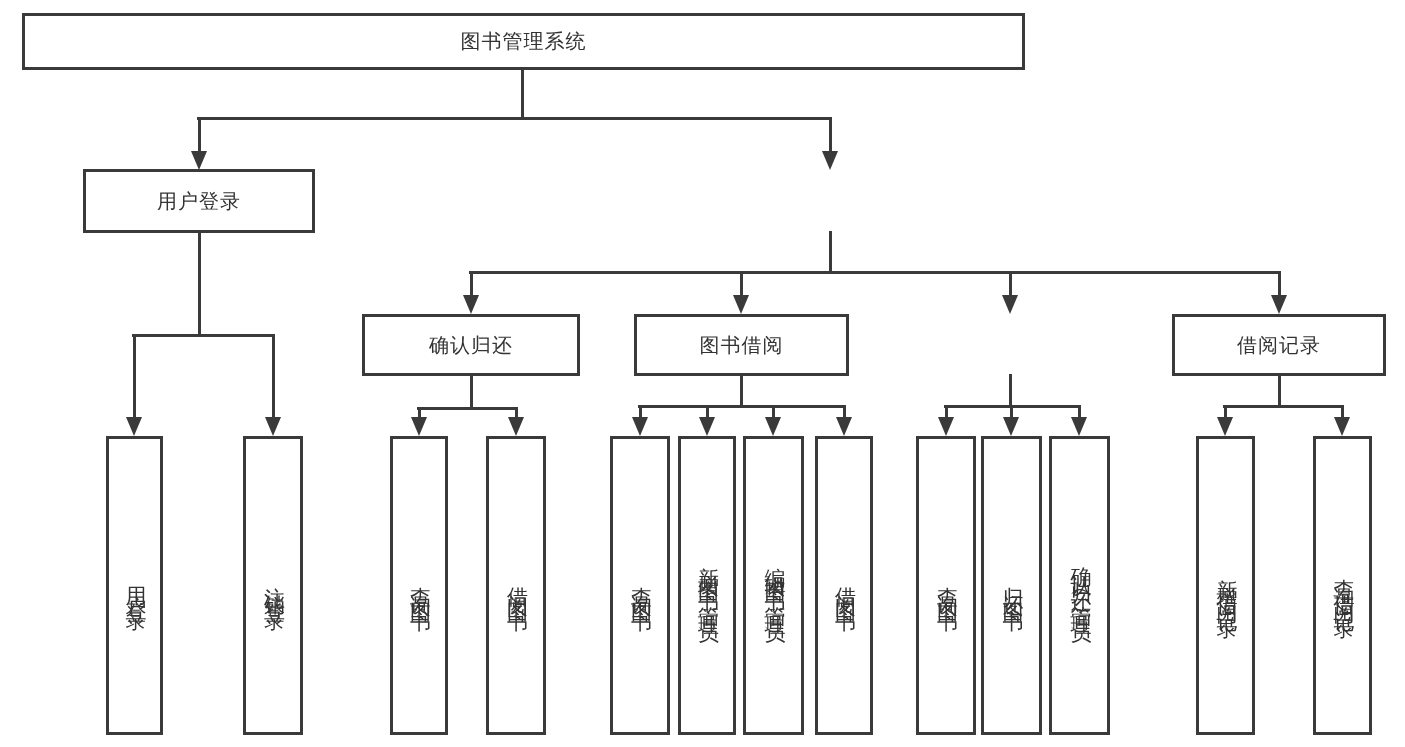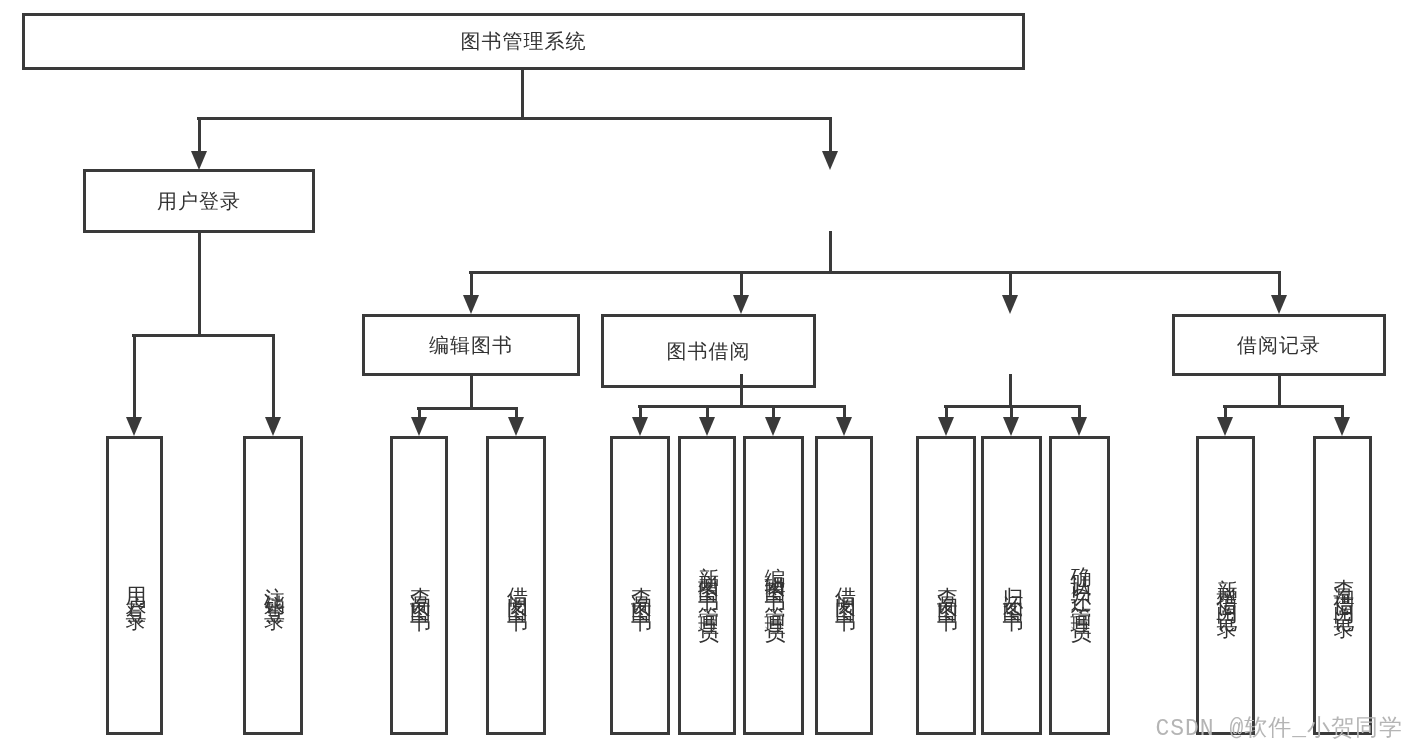--- a/index.html
+++ b/index.html
@@ -68,23 +68,23 @@
   <div class="vline" style="left:470px;top:271px;height:26px;"></div>
   <div class="arrow" style="left:463px;top:295px;"></div>
   <div class="vline" style="left:740px;top:271px;height:26px;"></div>
   <div class="arrow" style="left:733px;top:295px;"></div>
   <div class="vline" style="left:1009px;top:271px;height:26px;"></div>
   <div class="arrow" style="left:1002px;top:295px;"></div>
   <div class="vline" style="left:1278px;top:271px;height:26px;"></div>
   <div class="arrow" style="left:1271px;top:295px;"></div>
 
   <div class="box" style="left:362px;top:314px;width:218px;height:62px;">
-    <span>编辑图书</span>
+    <span>确认归还</span>
   </div>
-  <div class="box" style="left:601px;top:314px;width:215px;height:74px;">
+  <div class="box" style="left:634px;top:314px;width:215px;height:62px;">
     <span>图书借阅</span>
   </div>
   <div class="box" style="left:1172px;top:314px;width:214px;height:62px;">
     <span>借阅记录</span>
   </div>
 
   <div class="vline" style="left:470px;top:374px;height:35px;"></div>
   <div class="hline" style="left:417px;top:407px;width:101px;"></div>
   <div class="vline" style="left:418px;top:407px;height:12px;"></div>
   <div class="arrow" style="left:411px;top:417px;"></div>
@@ -155,15 +155,14 @@
     <span>确认归还（管理员）</span>
   </div>
 
   <div class="box vbox" style="left:1196px;top:436px;width:59px;height:299px;">
     <span>新增借阅记录</span>
   </div>
   <div class="box vbox" style="left:1313px;top:436px;width:59px;height:299px;">
     <span>查询借阅记录</span>
   </div>
 
-  <div class="watermark">CSDN @软件_小贺同学</div>
 
 </div>
 
 </body></html>

